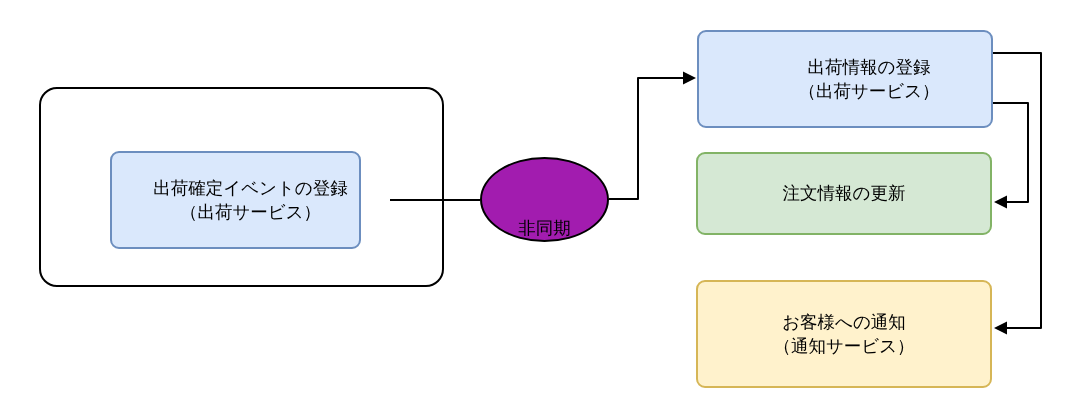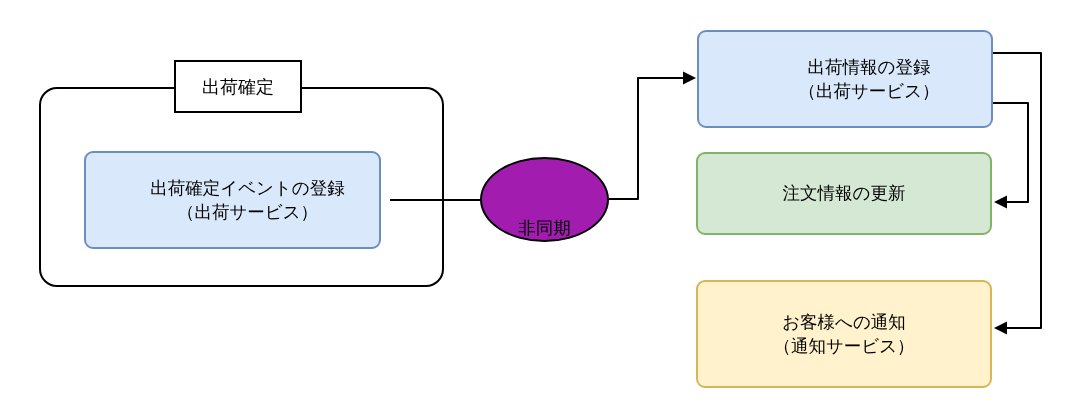--- a/index.html
+++ b/index.html
@@ -26,44 +26,41 @@
     font-size: 18px;
   }
 
   
   .node {
     display: flex; flex-direction: column;
     align-items: center; justify-content: center;
     border-radius: 9px; border: 2px solid #999;
     font-size: 17.5px; line-height: 1.38; text-align: center;
   }
-  .node-publish  { left: 84px;  top: 151px; width: 297px; height: 98px; padding-left: 30px; }
+  .node-publish  { left: 110px;  top: 151px; width: 251px; height: 98px; padding-left: 30px; }
   .node-shipping { left: 697px; top: 30px;  width: 296px; height: 98px; }
   .node-order    { left: 696px; top: 152px; width: 296px; height: 83px; }
   .node-notify   { left: 696px; top: 280px; width: 296px; height: 108px; }
 
   .ellipse {
     left: 480px; top: 157px; width: 129px; height: 85px;
     border: 2px solid #000; border-radius: 50%; background: #a21caf;
     display: flex; align-items: flex-end; justify-content: center;
     font-size: 17.5px;
   }
 
   svg.wires { left: 0; top: 0; pointer-events: none; }
   svg.wires path { fill: none; stroke-width: 2px; stroke-linejoin: round; }
 </style>
 </head>
 <body>
 
 <div class="stage">
 
   <div class="abs group-frame"></div>
-  <div class="abs group-label">
-    <span>出荷確定</span>
-  </div>
 
   <div class="abs node node-publish" style="background: rgb(218, 232, 252); border-color: rgb(108, 142, 191);">
     <span>出荷確定イベントの登録</span>
     <span>（出荷サービス）</span>
   </div>
 
   <div class="abs ellipse">
     <span>非同期</span>
   </div>
 

